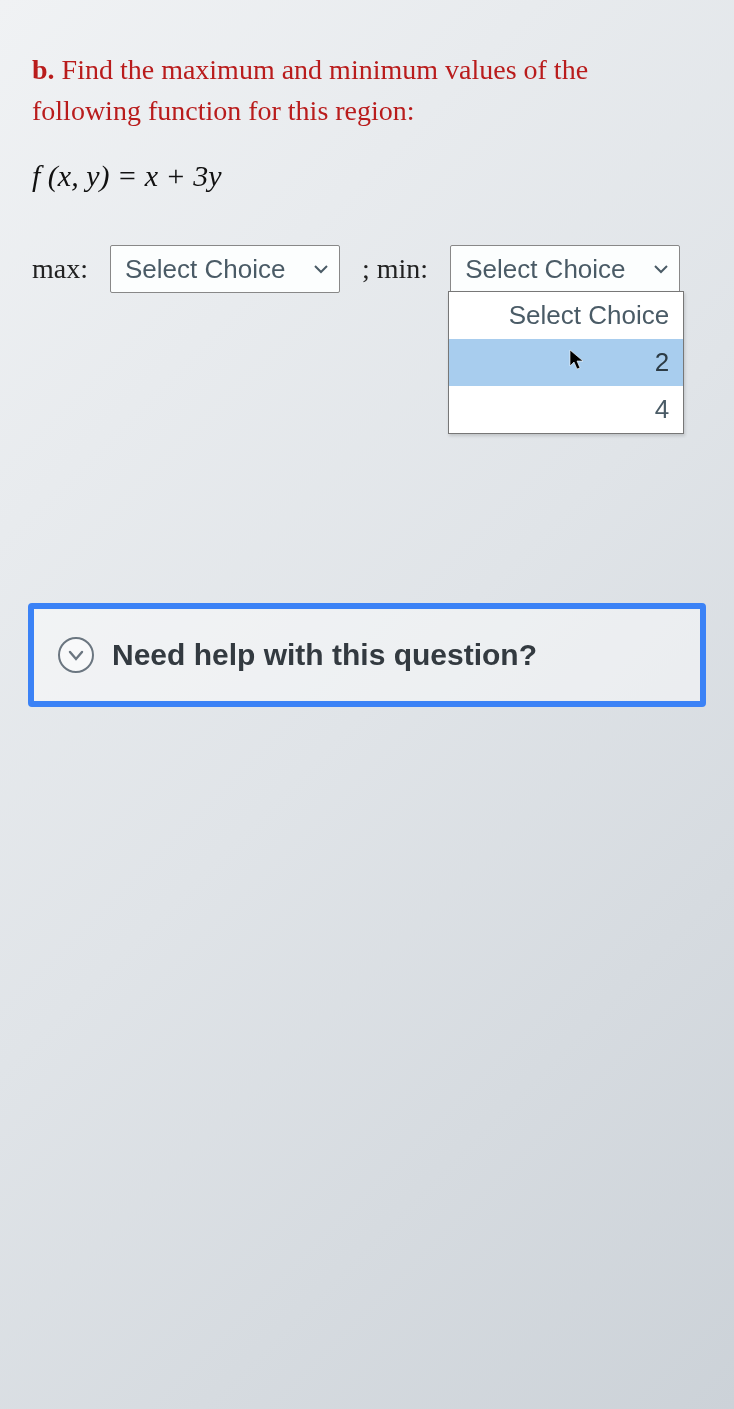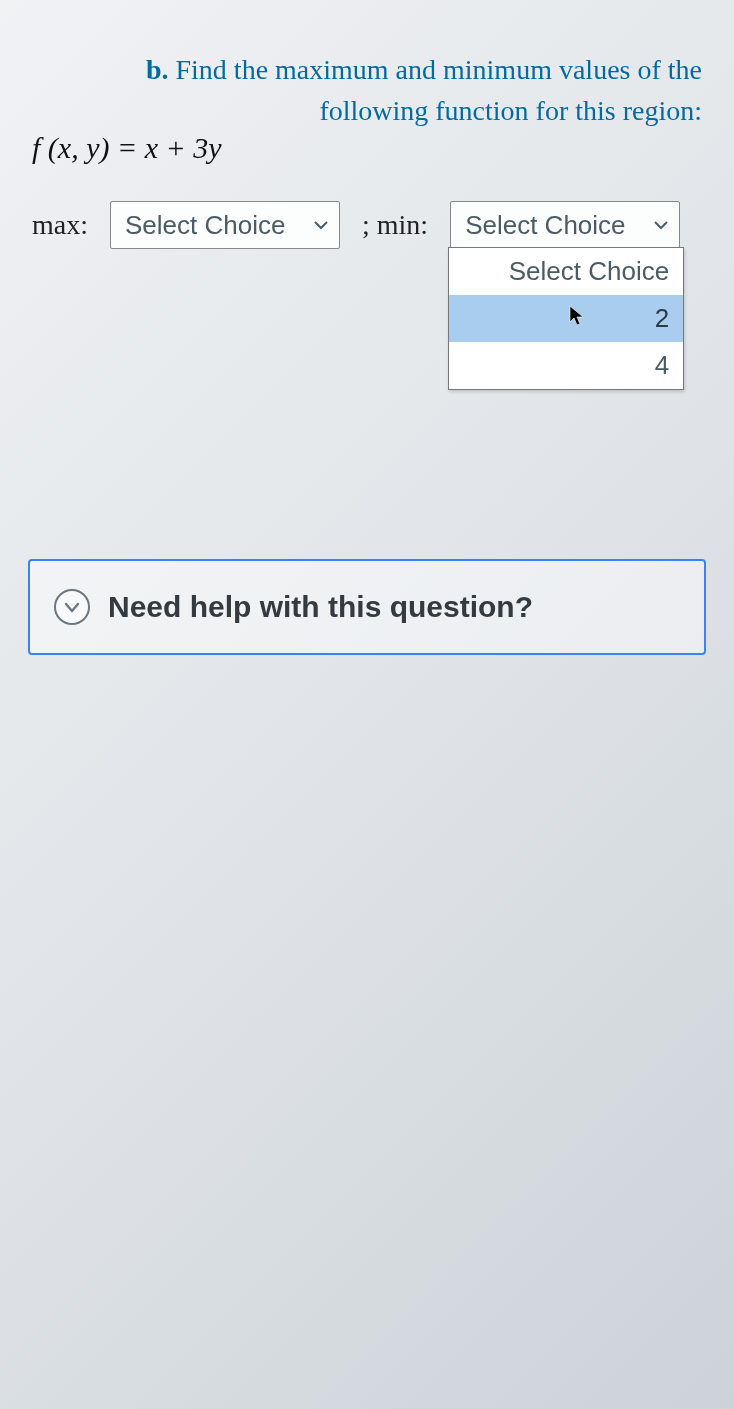--- a/index.html
+++ b/index.html
@@ -10,31 +10,31 @@
     background: linear-gradient(135deg, #f0f2f4 0%, #e0e4e8 50%, #ccd2d8 100%);
     color: #222;
     overflow: hidden;
   }
   .page {
     padding: 50px 32px 0 32px;
   }
   .prompt {
     font-size: 28px;
     line-height: 1.45;
-    color: #0369a1;
-    text-align: right;
+    margin-bottom: 28px;
+    color: #b91c1c;
   }
   .prompt .part {
     font-weight: bold;
   }
   .formula {
     font-size: 30px;
     font-style: italic;
     font-family: 'Times New Roman', serif;
-    margin-bottom: 36px;
+    margin-bottom: 52px;
     color: #111;
   }
   .answer-row {
     font-size: 28px;
     display: flex;
     align-items: flex-start;
     gap: 22px;
     flex-wrap: wrap;
     position: relative;
   }
@@ -91,21 +91,21 @@
     position: absolute;
     right: 96px;
     top: 8px;
     pointer-events: none;
   }
   .spacer {
     height: 310px;
   }
   .help-panel {
     margin: 0 28px;
-    border: 2px solid #3b82f6;
+    border: 6px solid #3b82f6;
     border-radius: 4px;
     background: rgba(255,255,255,0.45);
     padding: 28px 24px;
     display: flex;
     align-items: center;
     gap: 18px;
   }
   .help-chevron {
     width: 36px;
     height: 36px;

